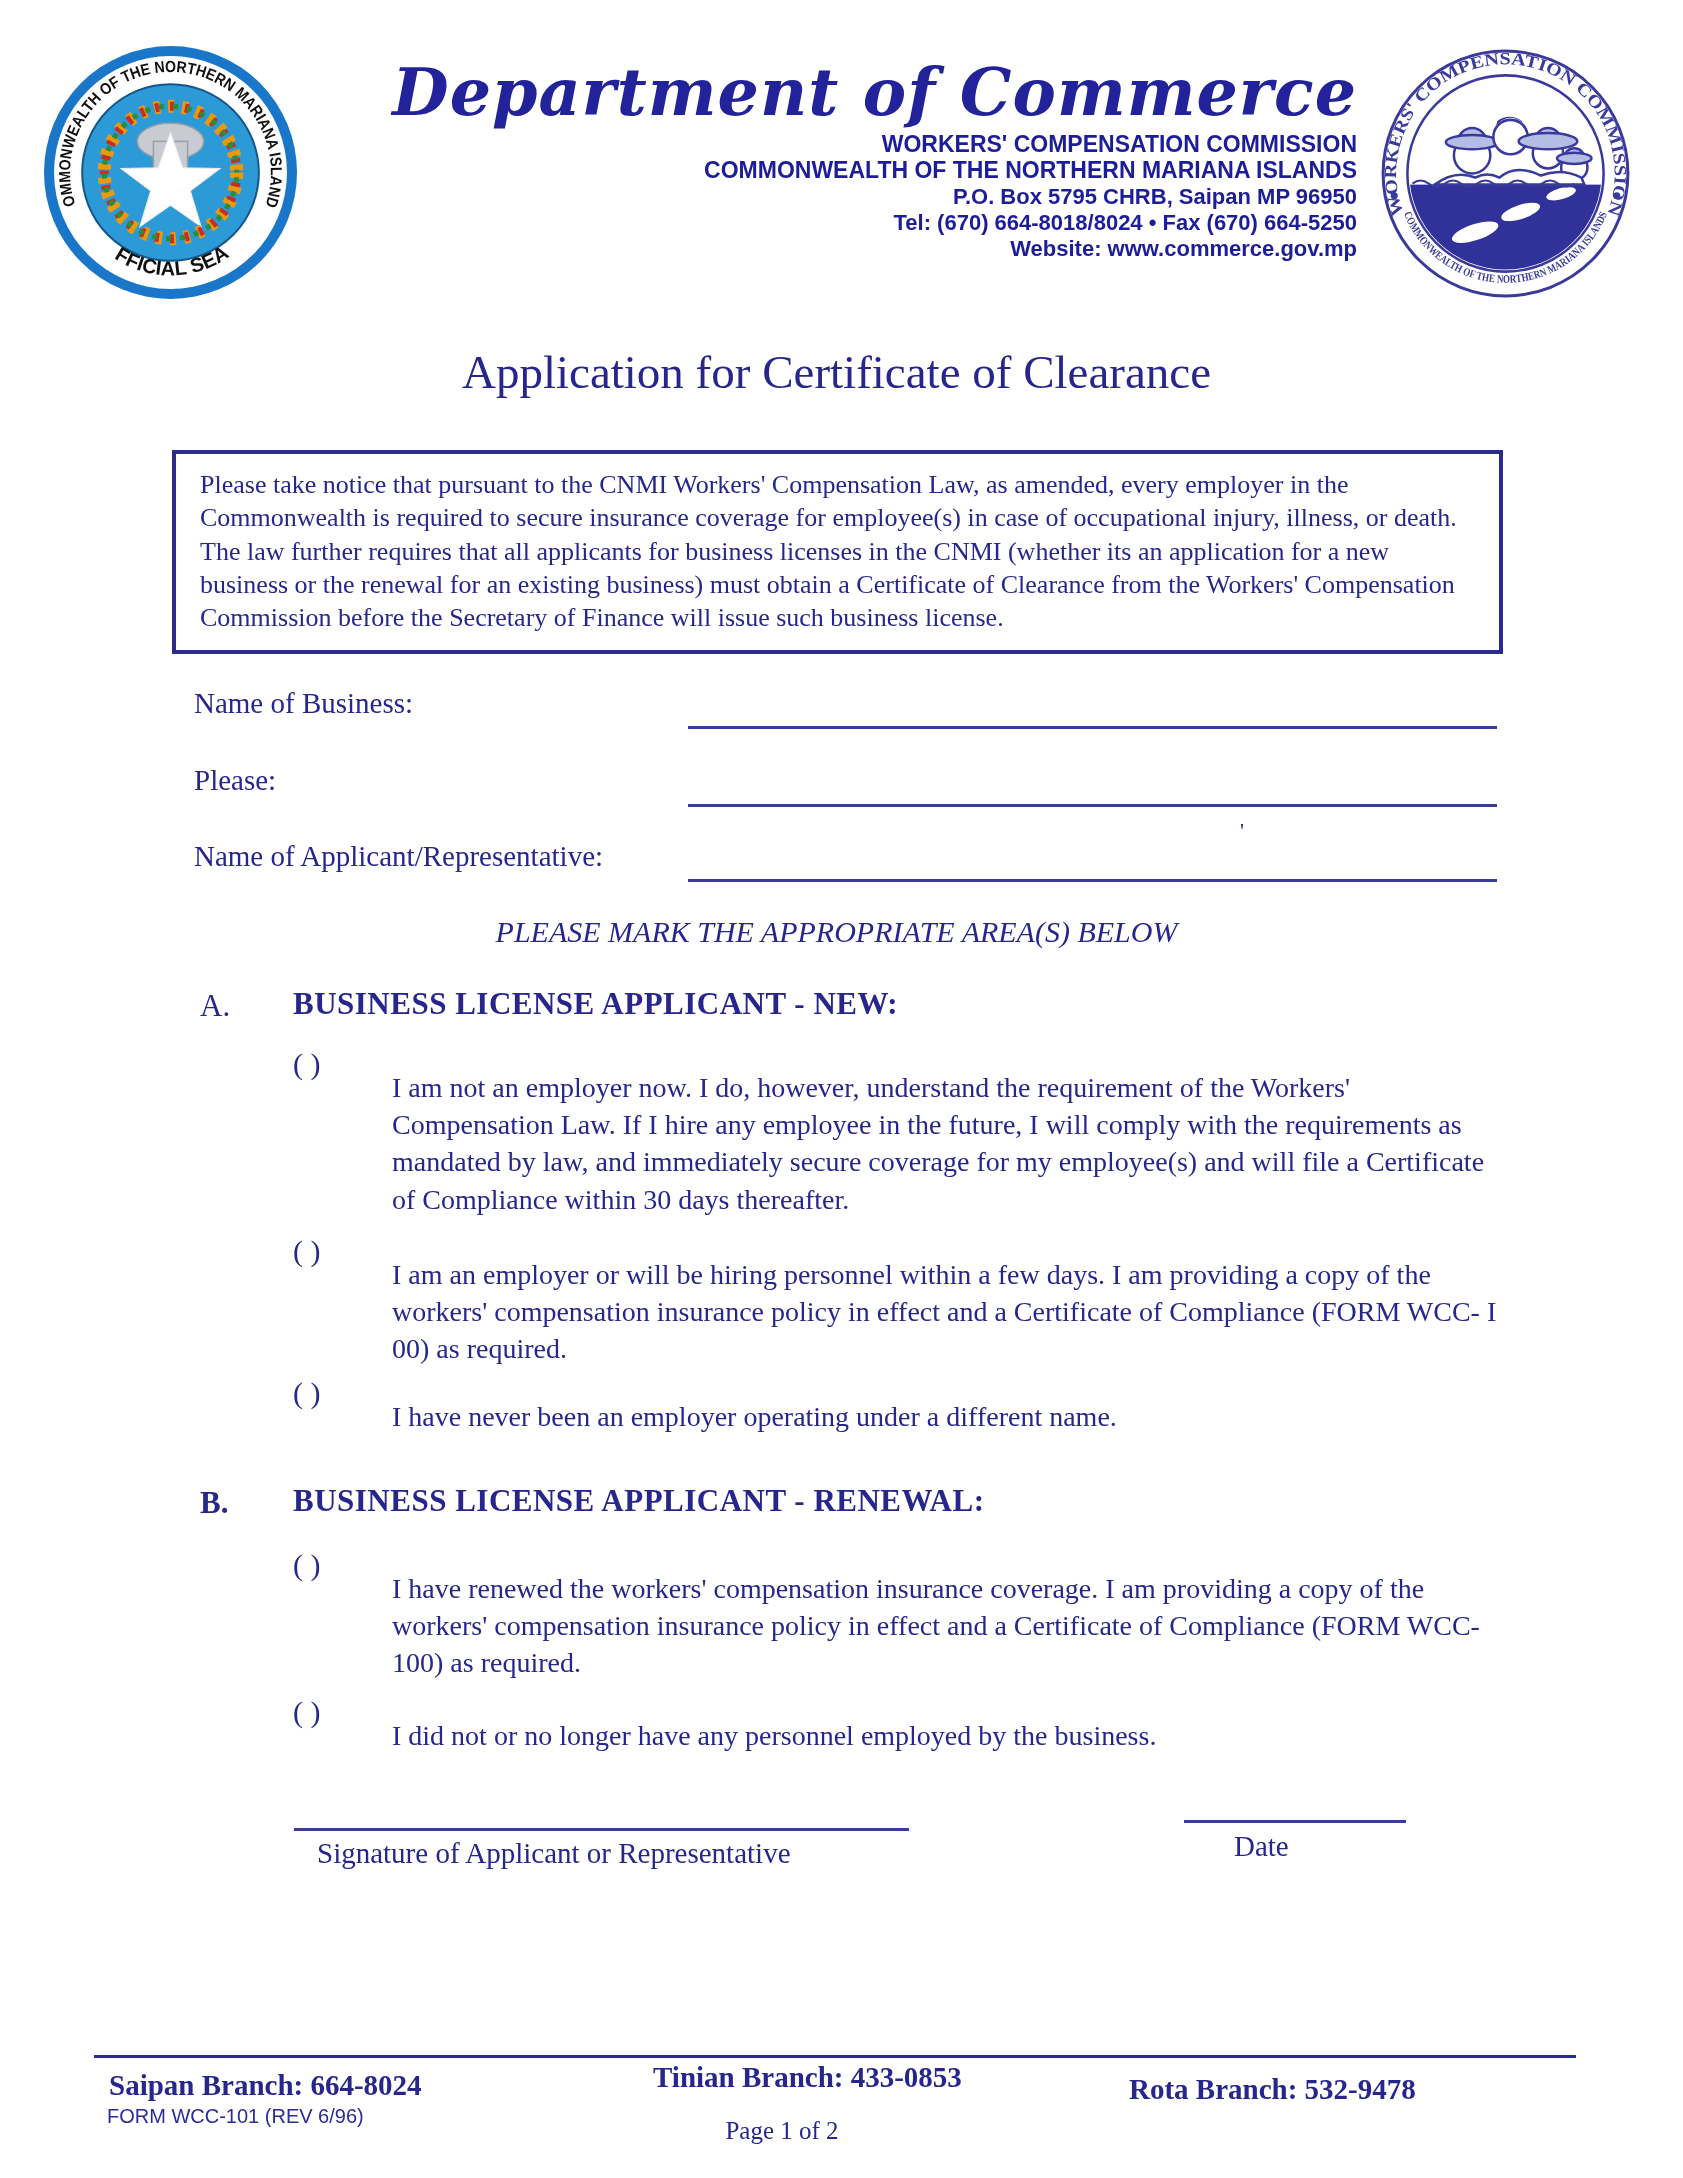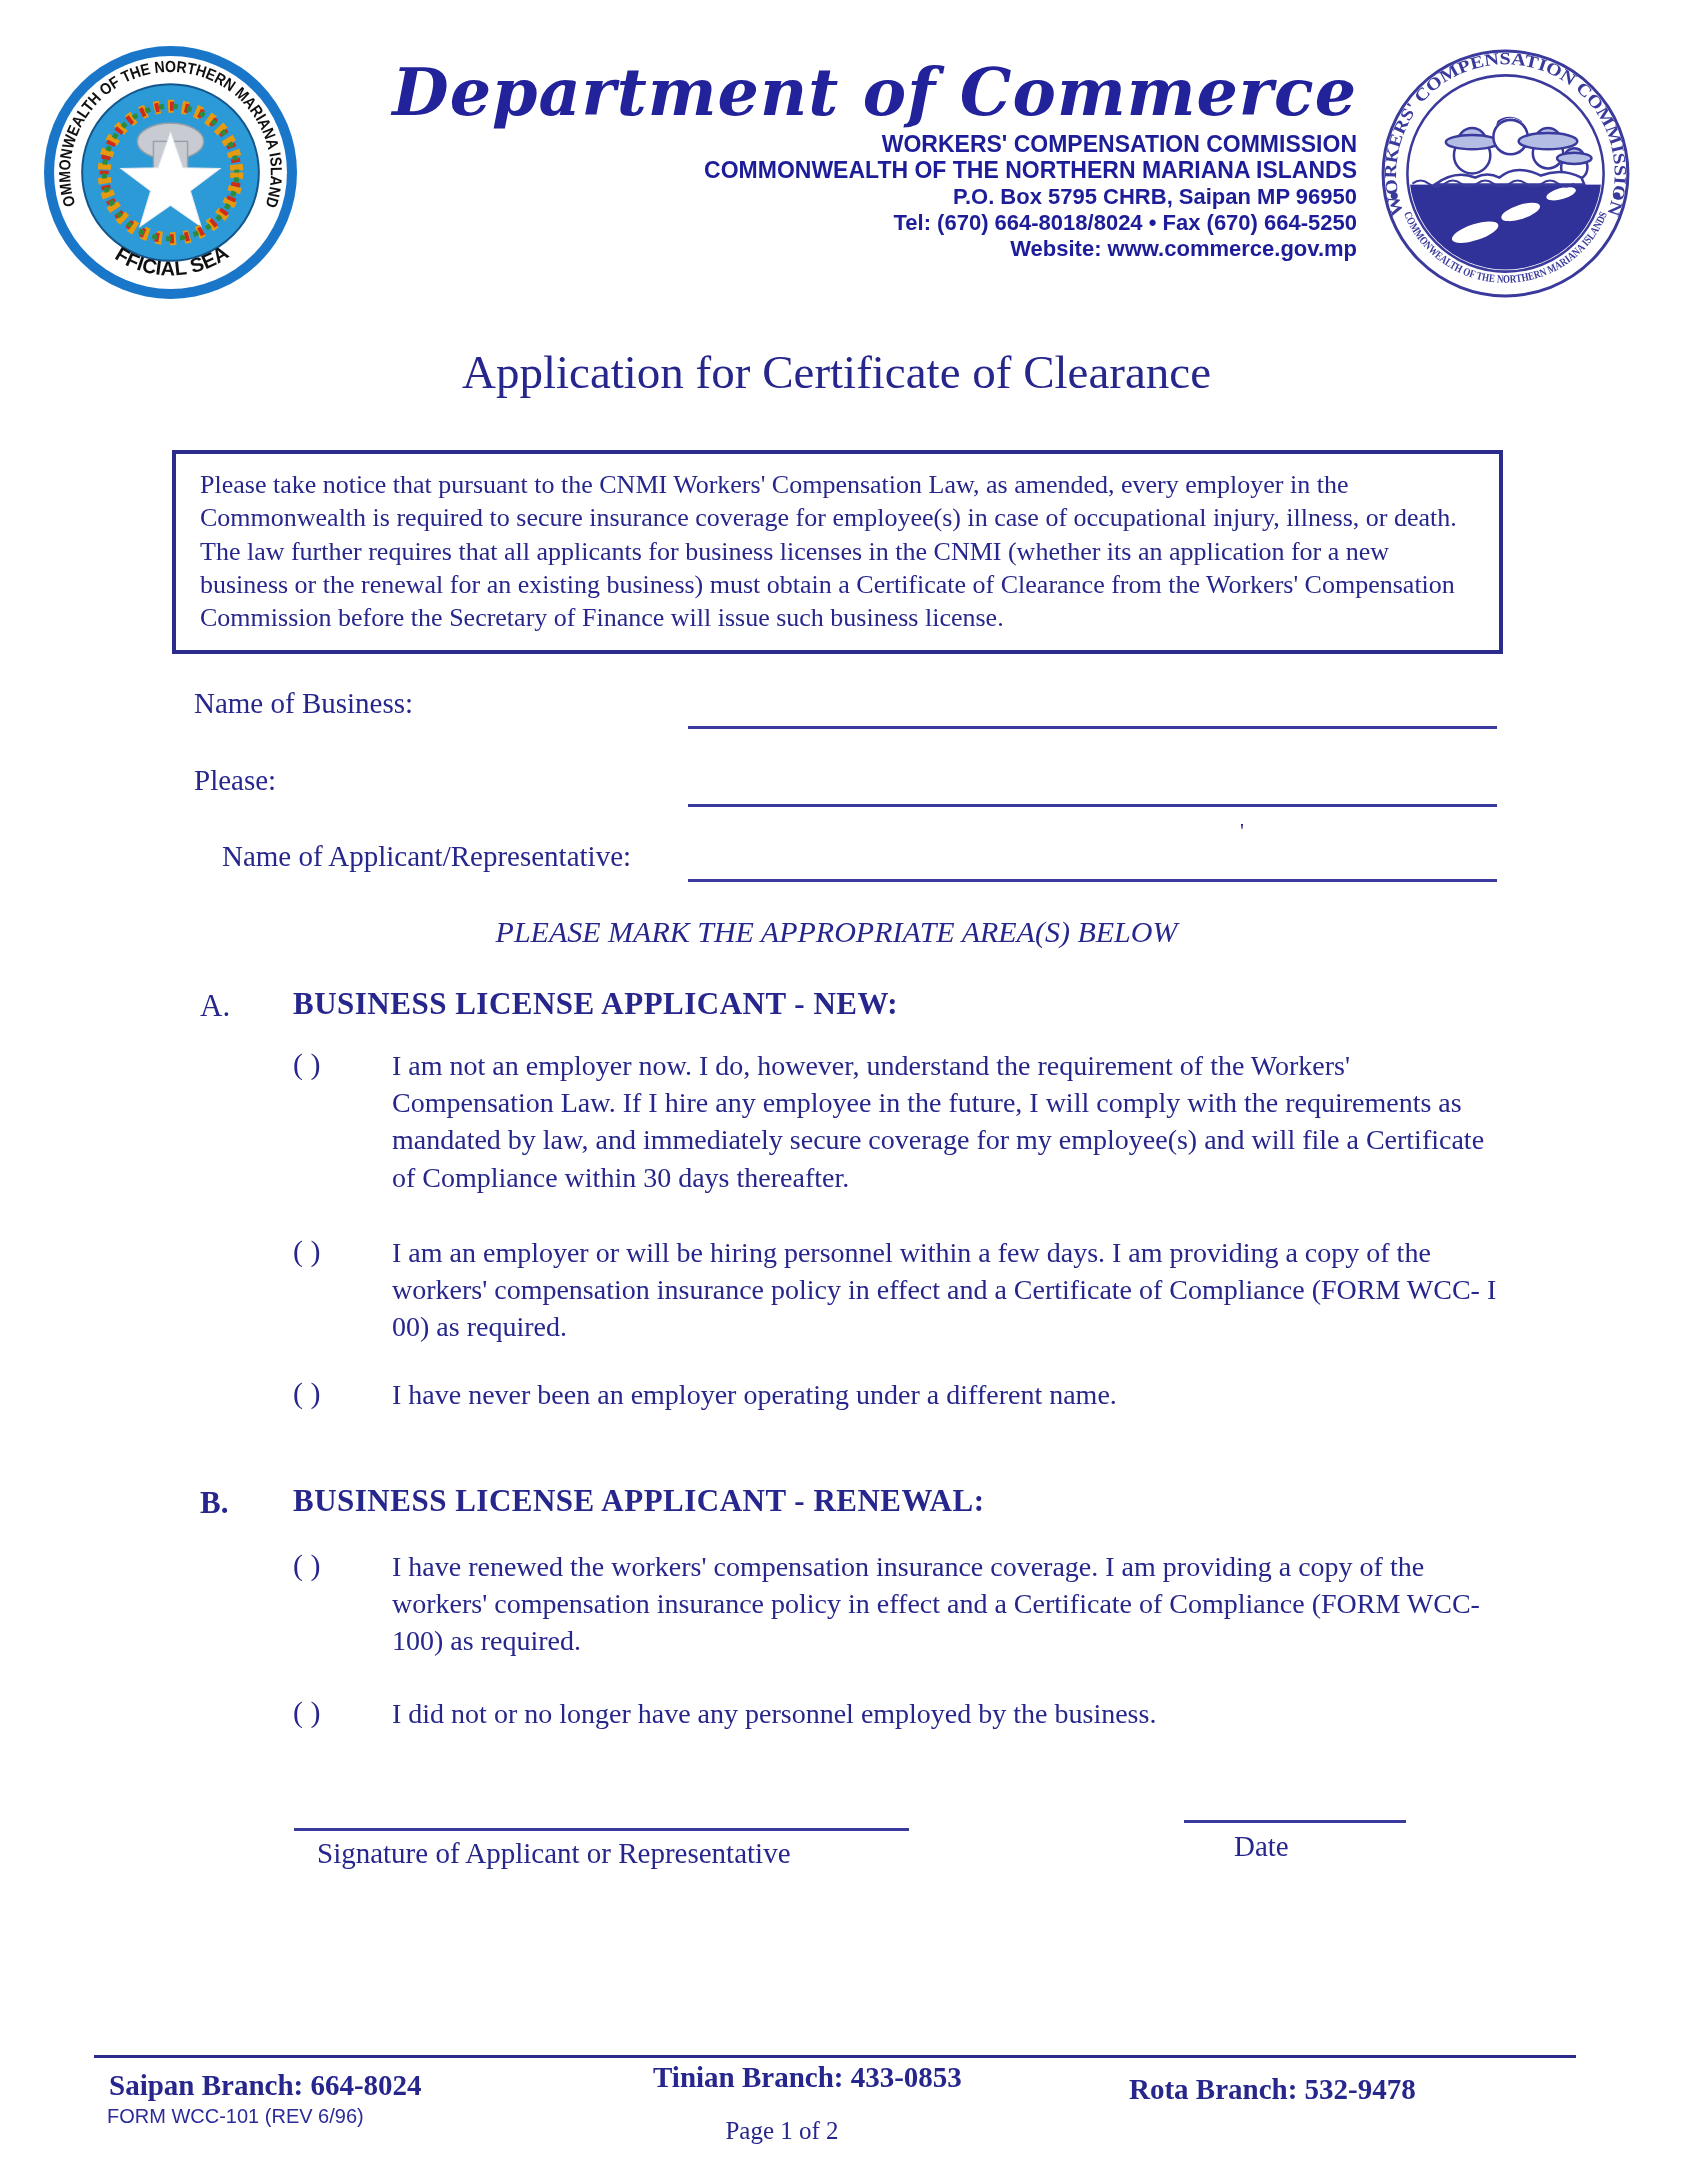--- a/index.html
+++ b/index.html
@@ -33,21 +33,21 @@
   
   .instruction{position:absolute;left:0;top:915px;width:1673px;text-align:center;
     font-size:30px;color:#26268c;font-style:italic;}
   
   .sec-letter{position:absolute;left:200px;font-size:31px;color:#26268c;}
   .sec-letter.bold{font-weight:bold;}
   .sec-heading{position:absolute;left:293px;font-size:31px;font-weight:bold;
     letter-spacing:0.5px;color:#26268c;white-space:nowrap;}
   .opt{position:absolute;left:293px;width:1208px;display:flex;}
   .opt .mark{flex:0 0 99px;font-size:30px;color:#26268c;}
-  .opt .txt{font-size:28px;line-height:1.33;color:#26268c;}
+  .opt .txt{font-size:28px;line-height:1.33;color:#26268c;margin-top:22px;}
   
   .sig-label{position:absolute;left:317px;top:1837px;font-size:29px;color:#26268c;}
   .date-label{position:absolute;left:1234px;top:1830px;font-size:29px;color:#26268c;}
   
   .footer-rule{position:absolute;left:94px;top:2055px;width:1482px;height:3px;background:#2b2b8c;}
   .branch{position:absolute;font-size:29px;font-weight:bold;color:#26268c;white-space:nowrap;}
   .branch.saipan{left:109px;top:2069px;}
   .branch.tinian{left:653px;top:2061px;}
   .branch.rota{left:1129px;top:2065px;margin-top:8px;}
   .form-no{position:absolute;left:107px;top:2105px;font-family:"Liberation Sans", sans-serif;
@@ -144,21 +144,21 @@
   </div>
 
   <div class="flabel" style="top:687px;">Name of Business:</div>
   <div class="uline" style="left:688px;top:726px;width:809px;"></div>
 
   <div class="flabel" style="top:764px;">Please:</div>
   <div class="uline" style="left:688px;top:804px;width:809px;"></div>
 
   <div class="stray-mark">'</div>
 
-  <div class="flabel" style="top:840px;margin-left:28px;">Name of Applicant/Representative:</div>
+  <div class="flabel" style="top:840px;">Name of Applicant/Representative:</div>
   <div class="uline" style="left:688px;top:879px;width:809px;"></div>
 
   <div class="instruction">PLEASE MARK THE APPROPRIATE AREA(S) BELOW</div>
 
   <div class="sec-letter" style="top:988px;">A.</div>
   <div class="sec-heading" style="top:986px;">BUSINESS LICENSE APPLICANT - NEW:</div>
 
   <div class="opt" style="top:1047px;">
     <span class="mark">( )</span>
     <span class="txt">I am not an employer now. I do, however, understand the requirement of the Workers' Compensation Law. If I hire any employee in the future, I will comply with the requirements as mandated by law, and immediately secure coverage for my employee(s) and will file a Certificate of Compliance within 30 days thereafter.</span>

